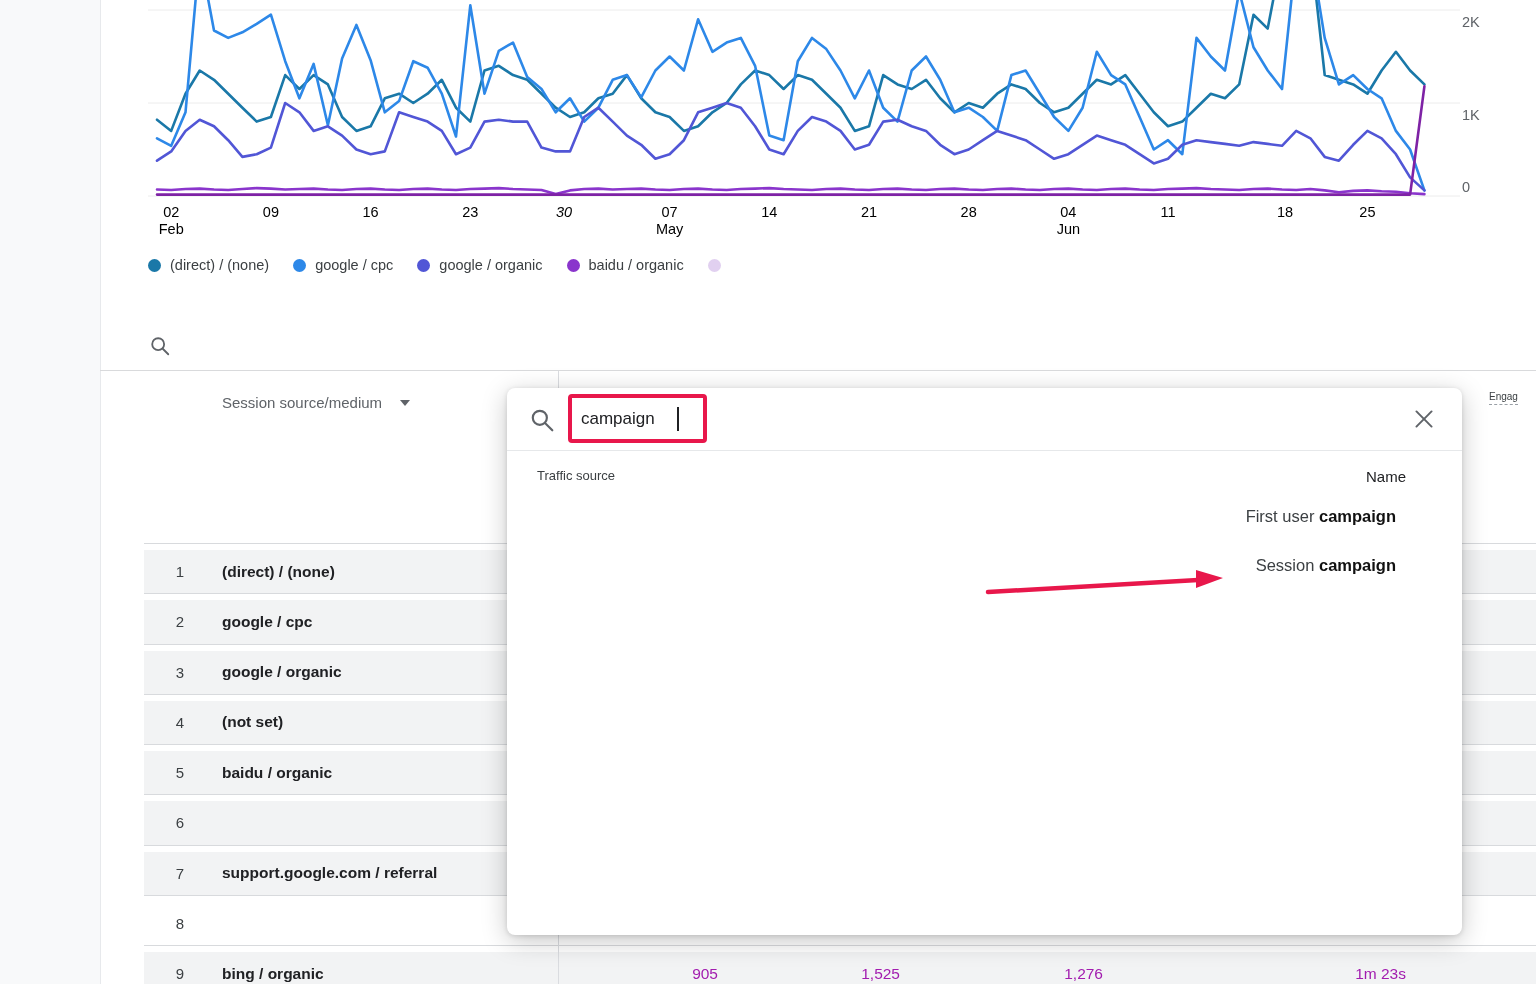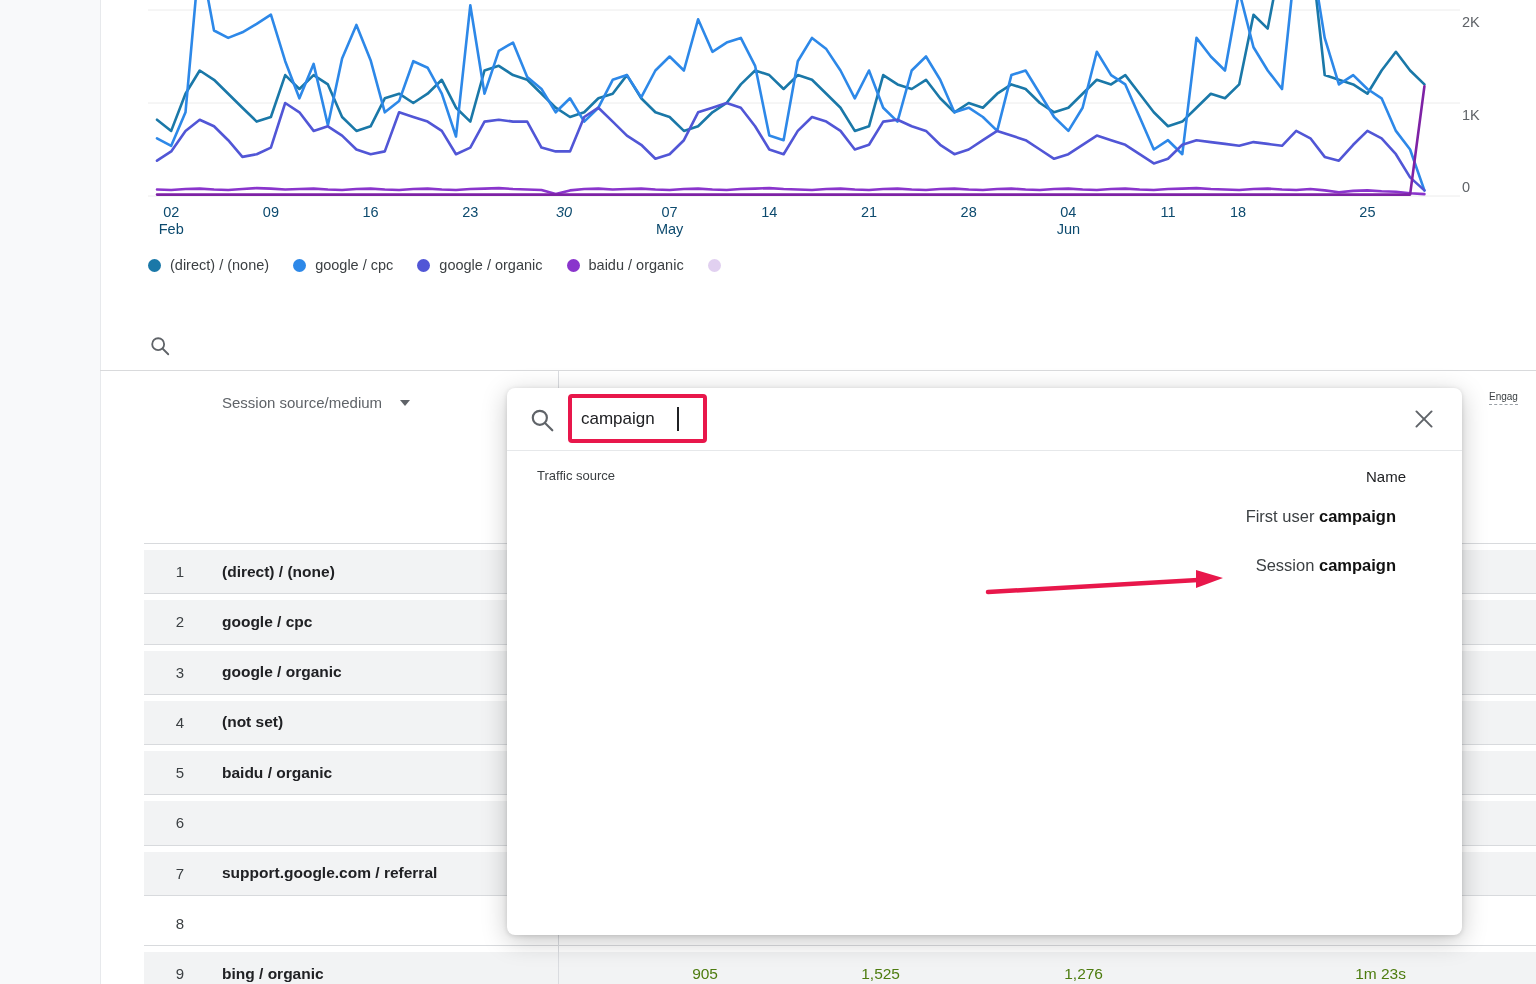--- a/index.html
+++ b/index.html
@@ -8,21 +8,21 @@
   #stage { position:relative; width:1536px; height:984px; background:#fff; }
 
   
   .sidebar { position:absolute; left:0; top:0; width:101px; height:984px;
     background:#f8f9fa; border-right:1px solid #e7e9ec; }
 
   
   .chart-svg { position:absolute; left:148px; top:0; width:1312px; height:200px; overflow:hidden; }
   .ylabel { position:absolute; left:1462px; width:46px; font-size:14.5px; color:#5f6368; }
   .xtick { position:absolute; top:204px; transform:translateX(-50%); text-align:center;
-    font-size:14.5px; color:#0c4a6e; line-height:17px; white-space:nowrap; }
+    font-size:14.5px; color:#000000; line-height:17px; white-space:nowrap; }
   .legend { position:absolute; left:148px; top:257px; display:flex; align-items:center; gap:24px; }
   .legend-item { display:flex; align-items:center; gap:9px; font-size:14.5px; color:#3c4043; }
   .legend-dot { width:13px; height:13px; border-radius:50%; flex:0 0 auto; }
 
   
   .search-icon { position:absolute; left:149px; top:335px; }
   .search-input { position:absolute; left:180px; top:332px; width:420px; height:24px;
     border:none; outline:none; font-size:16px; color:#202124; background:transparent;
     font-family:"Liberation Sans", sans-serif; }
   .search-input::placeholder { color:#80868b; }
@@ -39,21 +39,21 @@
     border-bottom:1px dashed #9aa0a6; padding-bottom:2px; white-space:nowrap; }
 
   
   .rows { position:absolute; left:144px; right:0; top:543px; z-index:0; }
   .trow { height:50.25px; border-top:1px solid #d8dadd; padding-top:6px; }
   .band { height:43.25px; background:#f2f3f4; display:grid;
     grid-template-columns:56px 358px 160px 182px 203px 303px 1fr; align-items:center; }
   .trow.white .band { background:#ffffff; }
   .c-idx { text-align:center; padding-left:16px; font-size:15px; color:#3c4043; }
   .c-label { padding-left:22px; font-size:15.5px; font-weight:bold; color:#202124; }
-  .c-val { text-align:right; font-size:15.5px; color:#4d7c0f; }
+  .c-val { text-align:right; font-size:15.5px; color:#a21caf; }
 
   
   .dialog { position:absolute; left:507px; top:388px; width:955px; height:547px; background:#fff;
     border-radius:8px; z-index:10;
     box-shadow:0 6px 26px rgba(0,0,0,.22), 0 1px 5px rgba(0,0,0,.13); }
   .dlg-search-icon { position:absolute; left:22px; top:19px; }
   .dlg-input { position:absolute; left:74px; top:17px; width:280px; height:28px; border:none; outline:none;
     font-size:17px; color:#202124; background:transparent; font-family:"Liberation Sans", sans-serif; }
   .dlg-caret { position:absolute; left:170px; top:19px; width:1.5px; height:24px; background:#202124; }
   .anno-box { position:absolute; left:61px; top:6px; width:139px; height:49px;
@@ -119,21 +119,21 @@
       <div class="xtick" style="left: 968.68px; text-align: center;">
         <div>28</div>
       </div>
       <div class="xtick" style="left: 1068.36px;">
         <div>04</div>
         <div>Jun</div>
       </div>
       <div class="xtick" style="left: 1168.04px;">
         <div>11</div>
       </div>
-      <div class="xtick" style="left: 1238px;">
+      <div class="xtick" style="left: 1285px;">
         <div>18</div>
       </div>
       <div class="xtick" style="left: 1367.4px;">
         <div>25</div>
       </div>
     </div>
   <div class="legend" id="legend">
       <div class="legend-item">
         <span class="legend-dot" style="background: rgb(26, 120, 168);"></span>
         <span>(direct) / (none)</span>

